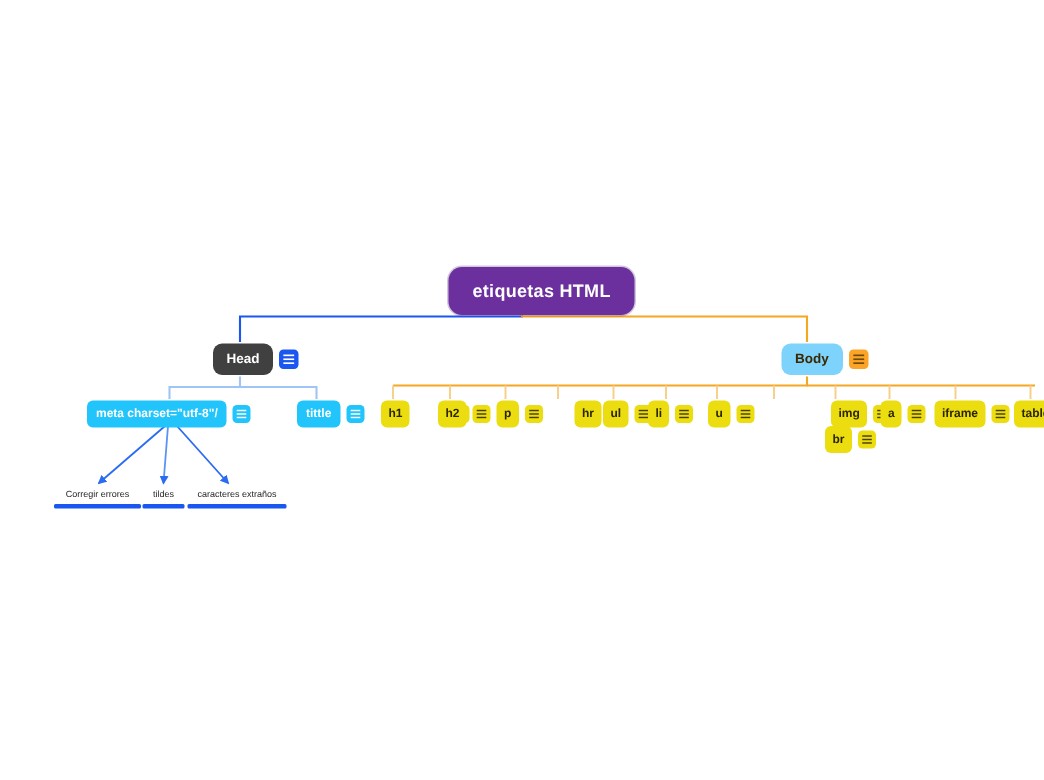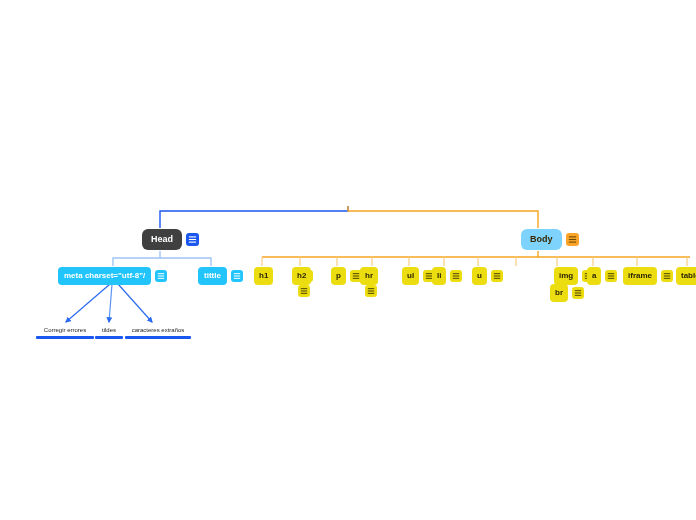--- a/index.html
+++ b/index.html
@@ -161,20 +161,23 @@
     <path d="M409,257 L409,266" fill="none" stroke="#f7cf8a" stroke-width="1.3"></path>
     <path d="M444,257 L444,266" fill="none" stroke="#f7cf8a" stroke-width="1.3"></path>
     <path d="M478,257 L478,266" fill="none" stroke="#f7cf8a" stroke-width="1.3"></path>
     <path d="M516,257 L516,266" fill="none" stroke="#f7cf8a" stroke-width="1.3"></path>
     <path d="M557,257 L557,266" fill="none" stroke="#f7cf8a" stroke-width="1.3"></path>
     <path d="M593,257 L593,266" fill="none" stroke="#f7cf8a" stroke-width="1.3"></path>
     <path d="M637,257 L637,266" fill="none" stroke="#f7cf8a" stroke-width="1.3"></path>
     <path d="M687,257 L687,266" fill="none" stroke="#f7cf8a" stroke-width="1.3"></path>
   </svg>
 
+  <div class="node" style="left:299px; top:178px;">
+    <span class="chip chip-root">etiquetas HTML</span>
+  </div>
 
   <div class="node" style="left:142px; top:229px;">
     <span class="chip chip-head">Head</span>
     <span class="note-icon icon-blue" style="width:13px;height:13px;">
       <svg width="9" height="9" viewBox="0 0 10 10" aria-hidden="true">
         <rect x="1" y="1.5" width="8" height="1.2" fill="#ffffff"></rect>
         <rect x="1" y="4.4" width="8" height="1.2" fill="#ffffff"></rect>
         <rect x="1" y="7.3" width="8" height="1.2" fill="#ffffff"></rect>
       </svg>
     </span>
@@ -232,21 +235,21 @@
     <span class="chip chip-yellow">h1</span>
     <span class="note-icon icon-yellow" style="width:12px;height:12px;">
       <svg width="8" height="8" viewBox="0 0 10 10">
           <rect x="1" y="1.5" width="8" height="1.2" fill="#4a3f00"></rect>
           <rect x="1" y="4.4" width="8" height="1.2" fill="#4a3f00"></rect>
           <rect x="1" y="7.3" width="8" height="1.2" fill="#4a3f00"></rect>
         </svg>
     </span>
   </div>
 
-  <div class="node" style="left:292px; top:267px;flex-direction:column;">
+  <div class="node" style="left:292px; top:267px;">
     <span class="chip chip-yellow">h2</span>
     <span class="note-icon icon-yellow" style="width:12px;height:12px;">
       <svg width="8" height="8" viewBox="0 0 10 10">
           <rect x="1" y="1.5" width="8" height="1.2" fill="#4a3f00"></rect>
           <rect x="1" y="4.4" width="8" height="1.2" fill="#4a3f00"></rect>
           <rect x="1" y="7.3" width="8" height="1.2" fill="#4a3f00"></rect>
         </svg>
     </span>
   </div>
 
@@ -254,21 +257,21 @@
     <span class="chip chip-yellow">p</span>
     <span class="note-icon icon-yellow" style="width:12px;height:12px;">
       <svg width="8" height="8" viewBox="0 0 10 10">
           <rect x="1" y="1.5" width="8" height="1.2" fill="#4a3f00"></rect>
           <rect x="1" y="4.4" width="8" height="1.2" fill="#4a3f00"></rect>
           <rect x="1" y="7.3" width="8" height="1.2" fill="#4a3f00"></rect>
         </svg>
     </span>
   </div>
 
-  <div class="node" style="left:360px; top:267px;flex-direction:column;">
+  <div class="node" style="left:383px; top:267px;">
     <span class="chip chip-yellow">hr</span>
     <span class="note-icon icon-yellow" style="width:12px;height:12px;">
       <svg width="8" height="8" viewBox="0 0 10 10">
           <rect x="1" y="1.5" width="8" height="1.2" fill="#4a3f00"></rect>
           <rect x="1" y="4.4" width="8" height="1.2" fill="#4a3f00"></rect>
           <rect x="1" y="7.3" width="8" height="1.2" fill="#4a3f00"></rect>
         </svg>
     </span>
   </div>
 

